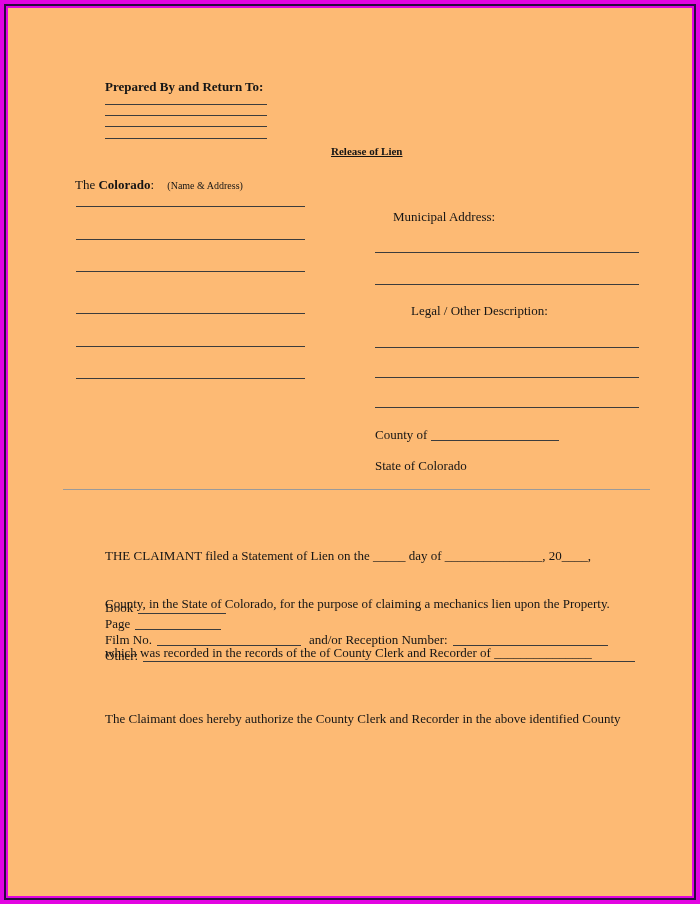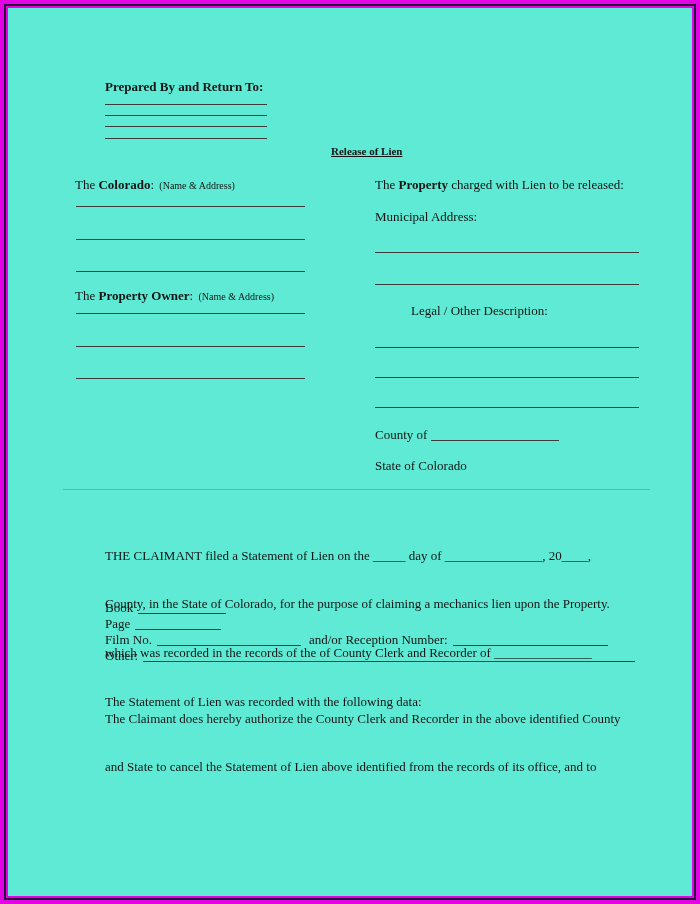--- a/index.html
+++ b/index.html
@@ -9,32 +9,32 @@
   .frame-outer {
     box-sizing:border-box; width:700px; height:904px;
     border:4px solid #e204e2;
   }
   .frame-mid {
     box-sizing:border-box; width:100%; height:100%;
     border:2px solid #2a0a3e;
   }
   .frame-inner {
     box-sizing:border-box; width:100%; height:100%;
-    border:2px solid #e204e2; background:#5eead4;
+    border:2px solid #e204e2; background:#fdba74;
     position:relative;
   }
 
   .sheet { position:absolute; left:-8px; top:-8px; width:700px; height:904px; }
 
   .t {
     position:absolute; font-size:13px; line-height:16px;
     color:#151515; white-space:pre;
   }
   .b  { font-weight:bold; }
-  .small { font-size:10px; margin-left:2px; }
+  .small { font-size:10px; margin-left:10px; }
 
   .rule { position:absolute; height:1px; background:#3c3c3c; }
 
   .blank {
     display:inline-block; border-bottom:1px solid #3c3c3c;
     height:13px; vertical-align:-2px;
   }
 
   
   .pos-prepared   { left:105px; top:79px; }
@@ -47,21 +47,21 @@
   .pos-claimant { left:75px; top:177px; }
   .cl-rule { left:76px; width:229px; }
   .clr1 { top:206px; } .clr2 { top:239px; } .clr3 { top:271px; }
 
   .pos-owner { left:75px; top:288px; }
   .ow-rule { left:76px; width:229px; }
   .owr1 { top:313px; } .owr2 { top:346px; } .owr3 { top:378px; }
 
   
   .pos-property  { left:375px; top:177px; }
-  .pos-municipal { left:375px; top:209px; }
+  .pos-municipal { left:393px; top:209px; }
   .rt-rule { left:375px; width:264px; }
   .mur1 { top:252px; } .mur2 { top:284px; }
 
   .pos-legal { left:375px; top:303px;margin-left:36px; }
   .lgr1 { top:347px; } .lgr2 { top:377px; } .lgr3 { top:407px; }
 
   .pos-county { left:375px; top:427px; }
   .county-blank { width:128px; }
   .pos-state { left:375px; top:458px; }
 
@@ -98,54 +98,50 @@
     <div class="rule prep-rule pr3"></div>
     <div class="rule prep-rule pr4"></div>
 
     <div class="t pos-title">Release of Lien</div>
 
     <div class="t pos-claimant"><span>The </span><span class="b">Colorado</span><span>: </span><span class="small">(Name &amp; Address)</span></div>
     <div class="rule cl-rule clr1"></div>
     <div class="rule cl-rule clr2"></div>
     <div class="rule cl-rule clr3"></div>
 
-    <div class="t pos-owner"><span>The </span><span class="b">Property Owner</span><span>: </span><span class="small">(Name &amp; Address)</span></div>
     <div class="rule ow-rule owr1"></div>
     <div class="rule ow-rule owr2"></div>
     <div class="rule ow-rule owr3"></div>
 
-    <div class="t pos-property"><span>The </span><span class="b">Property</span><span> charged with Lien to be released:</span></div>
 
     <div class="t pos-municipal">Municipal Address:</div>
     <div class="rule rt-rule mur1"></div>
     <div class="rule rt-rule mur2"></div>
 
     <div class="t pos-legal">Legal / Other Description:</div>
     <div class="rule rt-rule lgr1"></div>
     <div class="rule rt-rule lgr2"></div>
     <div class="rule rt-rule lgr3"></div>
 
     <div class="t pos-county"><span>County of </span><span class="blank county-blank"></span></div>
     <div class="t pos-state">State of Colorado</div>
 
     <div class="divider"></div>
 
     <div class="t pos-para1">
       <div>THE CLAIMANT filed a Statement of Lien on the _____ day of _______________, 20____,</div>
       <div>County, in the State of Colorado, for the purpose of claiming a mechanics lien upon the Property.</div>
       <div>which was recorded in the records of the of County Clerk and Recorder of _______________</div>
-      <div>The Statement of Lien was recorded with the following data:</div>
     </div>
 
     <div class="t pos-book"><span>Book</span><span class="blank book-blank"></span></div>
     <div class="t pos-page"><span>Page</span><span class="blank page-blank"></span></div>
     <div class="t pos-film"><span>Film No.</span><span class="blank film-blank"></span><span>and/or Reception Number:</span><span class="blank reception-blank"></span></div>
     <div class="t pos-other"><span>Other:</span><span class="blank other-blank"></span></div>
 
     <div class="t pos-para2">
       <div>The Claimant does hereby authorize the County Clerk and Recorder in the above identified County</div>
-      <div>and State to cancel the Statement of Lien above identified from the records of its office, and to</div>
     </div>
 
    </div>
   </div>
  </div>
 </div>
 
 </body></html>

